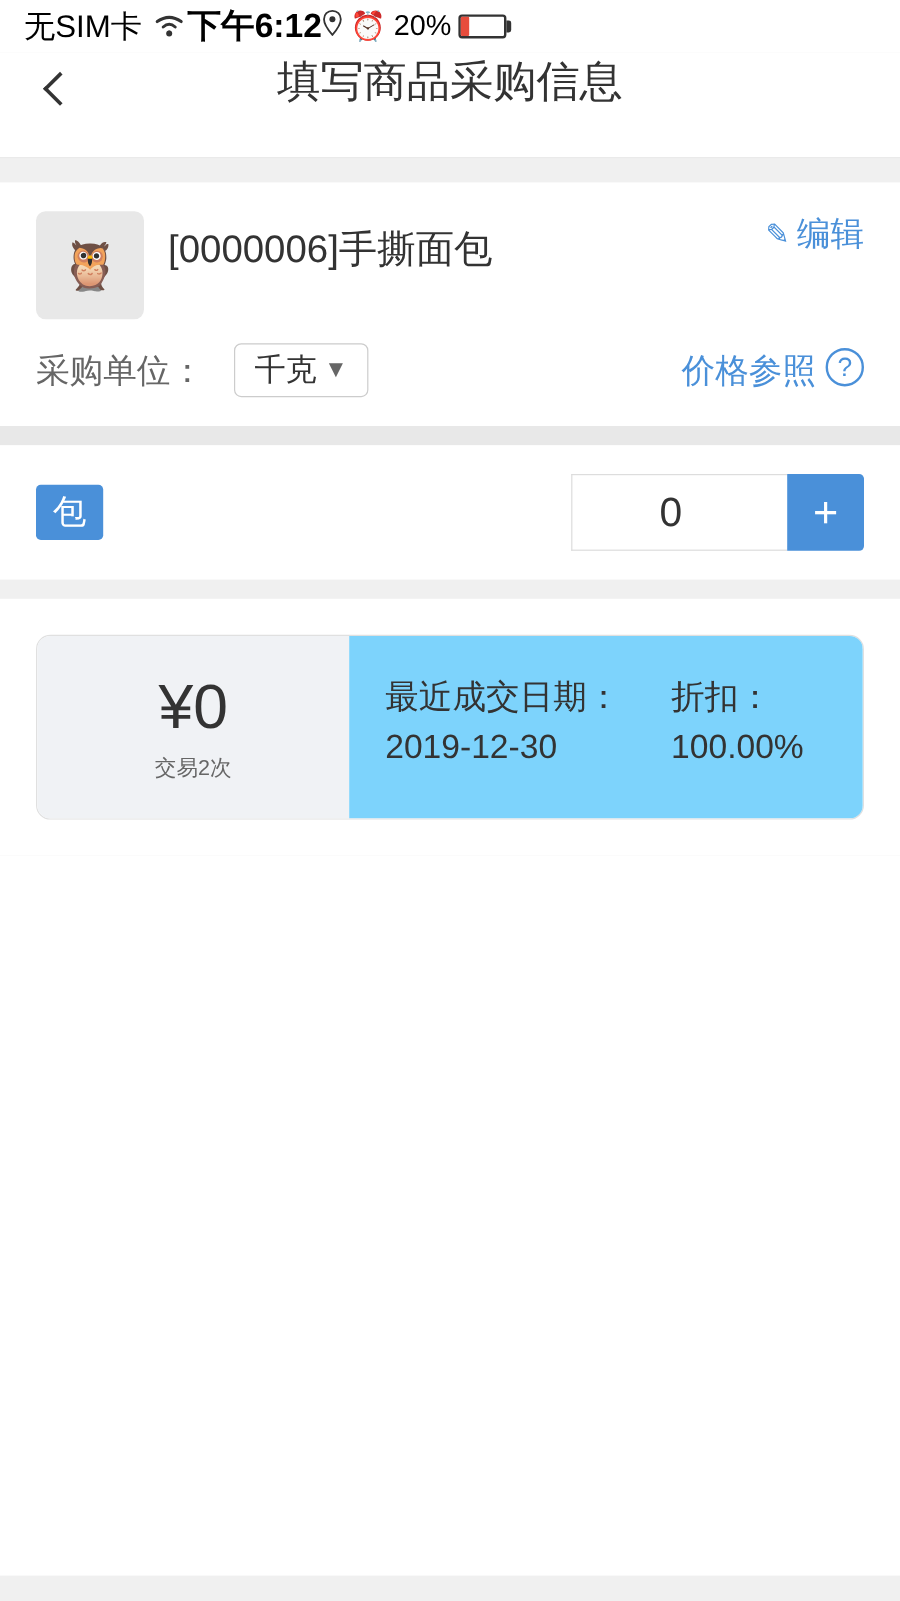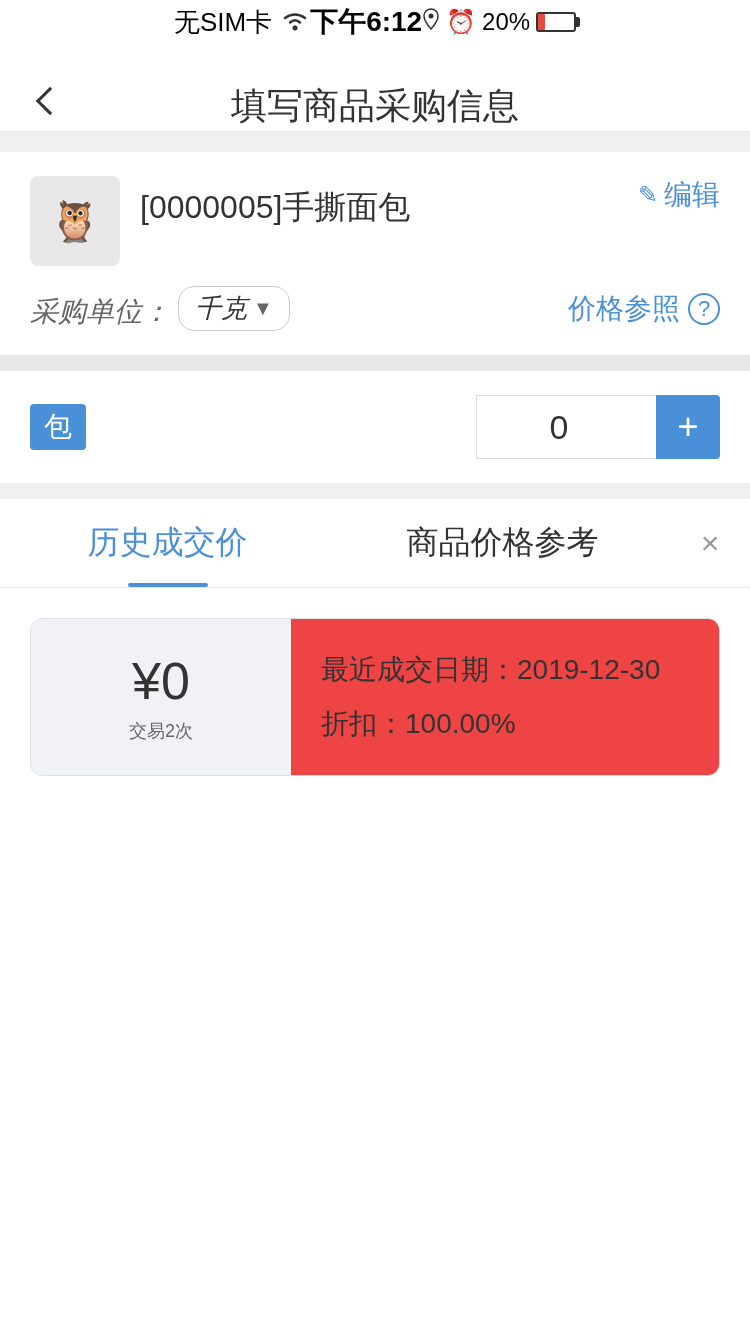--- a/index.html
+++ b/index.html
@@ -12,21 +12,21 @@
       overflow-x: hidden;
     }
 
     
     .status-bar {
       width: 750px;
       height: 44px;
       background: #fff;
       display: flex;
       align-items: center;
-      justify-content: center;
+      justify-content: flex-start;
       padding: 0 20px;
       font-size: 26px;
     }
     .status-left {
       display: flex;
       align-items: center;
       gap: 8px;
       font-size: 26px;
     }
     .status-center {
@@ -68,21 +68,21 @@
       background: #e74c3c;
       border-radius: 1px;
     }
 
     
     .nav-bar {
       width: 750px;
       height: 88px;
       background: #fff;
       display: flex;
-      align-items: flex-end;
+      align-items: flex-start;
       justify-content: center;
       position: relative;
       border-bottom: 1px solid #e5e5e5;
     }
     .nav-back {
       position: absolute;
       left: 20px;
       width: 60px;
       height: 60px;
       display: flex;
@@ -152,44 +152,43 @@
       font-size: 24px;
     }
 
     .product-footer {
       display: flex;
       align-items: center;
       justify-content: space-between;
     }
     .unit-section {
       display: flex;
-      align-items: flex-end;
-      gap: 8px;
+      align-items: center;
+      gap: 25px;
       font-size: 28px;
       color: #666;
-      font-style: italic;
     }
     .unit-dropdown {
       border: 1px solid #ccc;
-      border-radius: 16px;
+      border-radius: 6px;
       padding: 4px 16px;
       font-size: 26px;
       color: #333;
       display: flex;
       align-items: center;
       gap: 6px;
       cursor: pointer;
     }
     .dropdown-arrow {
       font-size: 20px;
       color: #666;
     }
     .price-ref {
       display: flex;
-      align-items: center;
+      align-items: flex-start;
       gap: 8px;
       color: #4a90d9;
       font-size: 28px;
       cursor: pointer;
     }
     .help-circle {
       width: 32px;
       height: 32px;
       border: 2px solid #4a90d9;
       border-radius: 50%;
@@ -338,24 +337,24 @@
     }
     .trade-count {
       font-size: 18px;
       color: #666;
       margin-top: 8px;
     }
     .history-right {
       flex: 1;
       padding: 30px 30px;
       display: flex;
-      flex-direction: column;
+      flex-direction: row;
       justify-content: center;
       gap: 12px;
-      background: #ef4444;
+      background: #7dd3fc;
     }
     .history-detail-row {
       font-size: 28px;
       color: #333;
       line-height: 1.5;
     }
 
     
     .page-bg {
       width: 750px;
@@ -402,21 +401,21 @@
   </div>
   <span class="nav-title">填写商品采购信息</span>
 </div>
 
 <div class="product-card">
   <div class="product-header">
     <div class="product-left">
       <div class="product-thumb">
         <span class="owl-icon">🦉</span>
       </div>
-      <span class="product-name">[0000005]手撕面包</span>
+      <span class="product-name">[0000006]手撕面包</span>
     </div>
     <div class="edit-btn">
       <span class="edit-icon-symbol">✎</span>
       <span>编辑</span>
     </div>
   </div>
   <div class="product-footer">
     <div class="unit-section">
       <span>采购单位：</span>
       <div class="unit-dropdown">
@@ -437,31 +436,20 @@
   <div class="quantity-label">
     <span class="unit-badge">包</span>
   </div>
   <div class="quantity-control">
     <input class="qty-input" type="number" value="0" style="">
     <button class="qty-plus">+</button>
   </div>
 </div>
 
 <div class="tabs-section">
-  <div class="tabs-header">
-    <div class="tab-item active">
-      <span>历史成交价</span>
-    </div>
-    <div class="tab-item">
-      <span>商品价格参考</span>
-    </div>
-    <div class="tab-close">
-      <span>×</span>
-    </div>
-  </div>
 
   <div class="tab-content">
     <div class="history-card">
       <div class="history-left">
         <span class="price-big">¥0</span>
         <span class="trade-count">交易2次</span>
       </div>
       <div class="history-right">
         <div class="history-detail-row">
           <span>最近成交日期：</span><span>2019-12-30</span>

